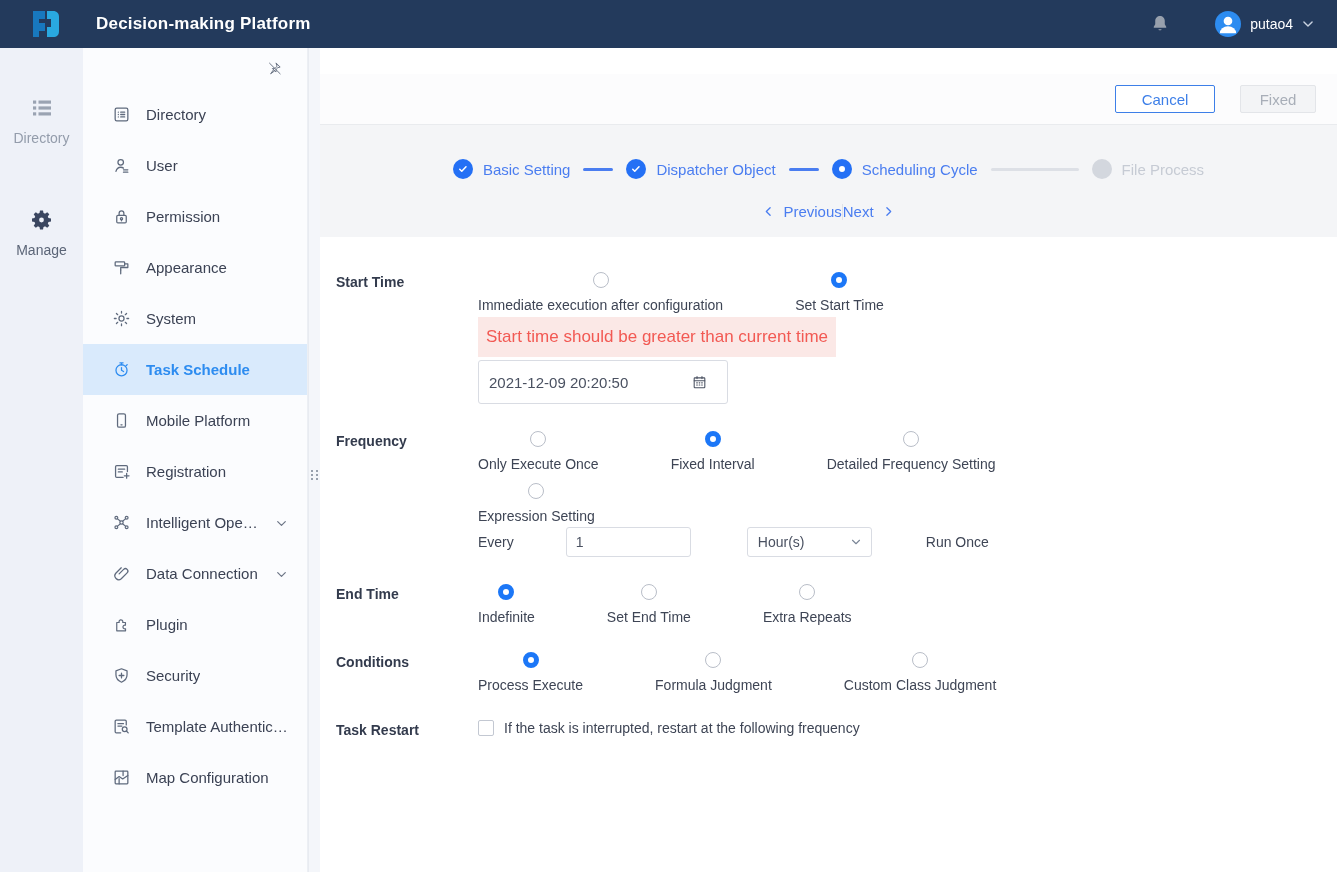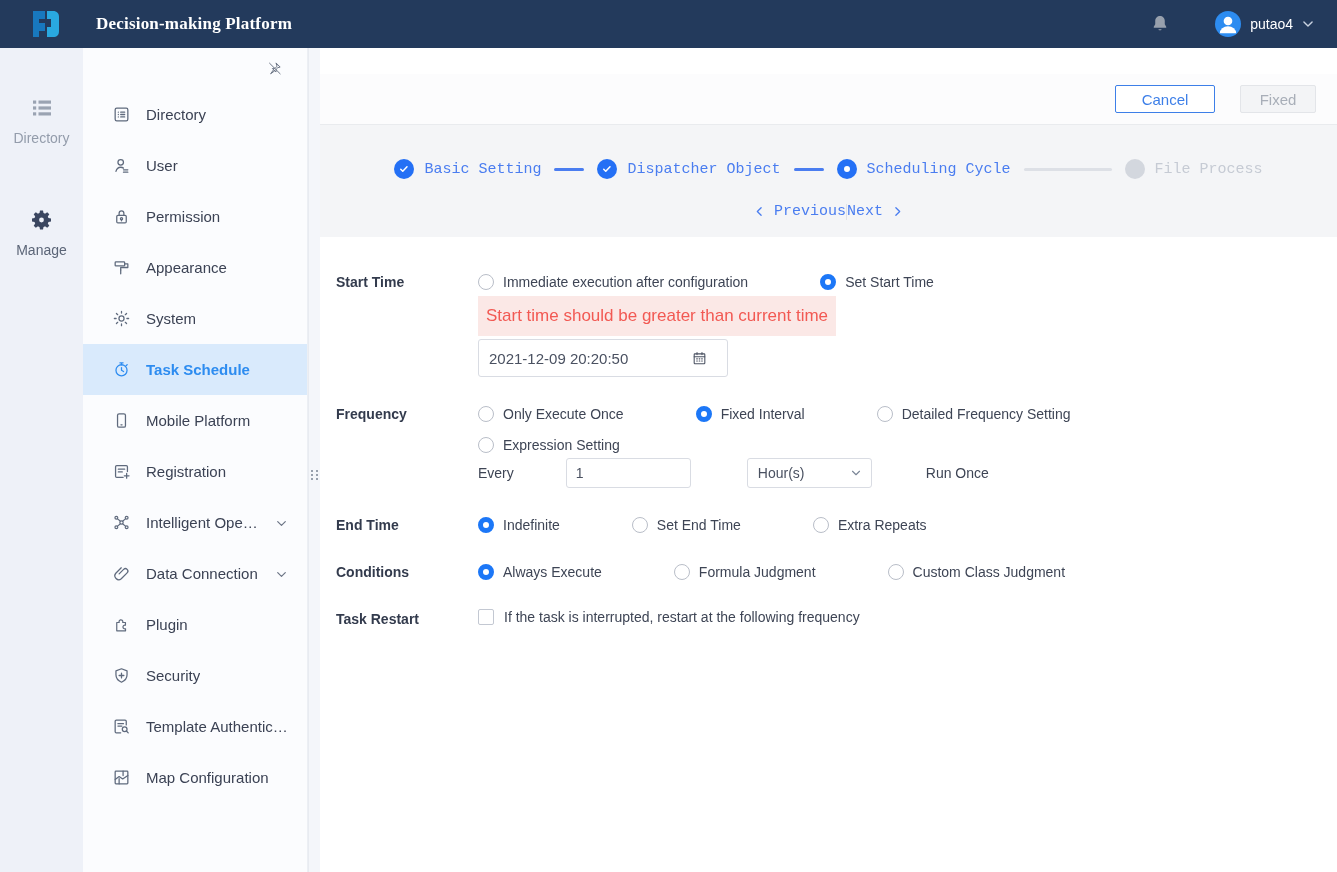--- a/index.html
+++ b/index.html
@@ -1,21 +1,21 @@
 <!DOCTYPE html>
 <html><head>
 <meta charset="utf-8">
 <style>
   * { margin:0; padding:0; box-sizing:border-box; }
   html,body { width:1337px; height:872px; overflow:hidden; font-family:"Liberation Sans",sans-serif; background:#fff; }
 
   
   .topbar { position:absolute; top:0; left:0; width:1337px; height:48px; background:#233a5c; display:flex; align-items:center; padding:0 22px 0 28px; z-index:10; }
   .logo { width:36px; height:32px; display:flex; }
-  .topbar-title { color:#fff; font-size:17px; font-weight:600; margin-left:32px; letter-spacing:.2px;font-family:Liberation Serif, serif; }
+  .topbar-title { color:#fff; font-size:17px; font-weight:600; margin-left:32px; letter-spacing:.2px; }
   .topbar-spacer { flex:1; }
   .bell { width:22px; height:22px; color:#97a0ad; margin-right:44px; cursor:pointer; }
   .avatar { width:26px; height:26px; border-radius:50%; background:#2d8cf0; display:flex; align-items:center; justify-content:center; overflow:hidden; margin-right:9px; }
   .username { color:#fff; font-size:14px; margin-right:8px; }
   .user-chevron { width:14px; height:14px; color:#c9d2e0; }
 
   
   .layout { position:absolute; top:48px; left:0; width:1337px; height:824px; display:flex; }
 
   
@@ -45,21 +45,21 @@
   .drag-handle span { width:2px; height:2px; background:#97a0ad; }
 
   
   .main { flex:1; display:flex; flex-direction:column; background:#fff;margin-top:26px; }
   .toolbar { height:51px; background:#fcfcfd; border-bottom:1px solid #e9ebee; display:flex; align-items:center; justify-content:flex-end; gap:25px; padding-right:21px; flex-shrink:0; }
   .btn { height:28px; border-radius:2px; font-size:15px; font-family:inherit; cursor:pointer; }
   .btn-cancel { width:100px; background:#fff; border:1px solid #3d7fe8; color:#3d7fe8; }
   .btn-save { width:76px; background:#f3f4f6; border:1px solid #e3e5e9; color:#a8aeb8; }
 
   
-  .stepper-band { height:112px; background:#f4f5f7; flex-shrink:0;font-family:Liberation Mono, monospace; }
+  .stepper-band { height:112px; background:#f4f5f7; flex-shrink:0; }
   .steps { display:flex; justify-content:center; align-items:center; padding-top:34px; }
   .step { display:flex; align-items:center; gap:10px; font-size:15px; }
   .step .step-label { color:#4a7df0; }
   .step.pending .step-label { color:#c6cbd4; }
   .step-done { width:20px; height:20px; border-radius:50%; background:#2470f5; display:flex; align-items:center; justify-content:center; }
   .step-done svg { width:12px; height:12px; }
   .step-current { width:20px; height:20px; border-radius:50%; background:#2470f5; display:flex; align-items:center; justify-content:center; }
   .step-current i { display:block; width:6px; height:6px; border:3px solid #fff; border-radius:50%; background:#2470f5; }
   .step-pending { width:20px; height:20px; border-radius:50%; background:#d3d7de; }
   .conn-short { width:30px; height:3px; background:#4a7df0; border-radius:2px; margin:0 13px; }
@@ -69,25 +69,25 @@
   .pager-link { display:flex; align-items:center; gap:8px; cursor:pointer; }
   .pager-link svg { width:13px; height:13px; }
   .pager-divider { width:1px; height:16px; background:#dfe2e8; }
 
   
   .form { flex:1; background:#fff; padding:35px 0 0 16px; overflow:hidden; }
   .form-row { display:flex; margin-bottom:27px; }
   .form-label { width:142px; font-weight:bold; font-size:14px; color:#333b4d; padding-top:2px; flex-shrink:0; }
   .form-content { flex:1; font-size:14px; color:#3e4555; }
   .radio-row { display:flex; column-gap:72px; align-items:center; min-height:20px; }
-  .radio-item { display:flex; align-items:center; gap:9px; cursor:pointer; }
+  .radio-item { display:flex; align-items:center; gap:9px; cursor:pointer;flex-direction:column; }
   .radio { width:16px; height:16px; border:1px solid #b9bec8; border-radius:50%; background:#fff; flex-shrink:0; }
   .radio.checked { border:5px solid #1c77f7; }
   .error-msg { display:inline-block; background:#fbe8e6; color:#f25953; padding:10px 8px; margin:4px 0 3px 0; font-size:17px; }
-  .date-input { width:250px; height:38px; border:1px solid #d9dce3; border-radius:3px; display:flex; align-items:center; justify-content:space-between; padding:0 19px 0 10px; color:#4a5161; font-size:15px; background:#fff; cursor:text; }
+  .date-input { width:250px; height:44px; border:1px solid #d9dce3; border-radius:3px; display:flex; align-items:center; justify-content:space-between; padding:0 19px 0 10px; color:#4a5161; font-size:15px; background:#fff; cursor:text; }
   .date-input svg { width:17px; height:17px; color:#4a5161; }
   .freq-row2 { margin-top:11px; }
   .freq-row3 { margin-top:3px; display:flex; align-items:center;gap:44px; }
   .every-label { margin-right:8px; }
   .text-input { width:125px; height:30px; border:1px solid #d9dce3; border-radius:3px; padding:0 9px; font-size:14px; color:#4a5161; font-family:inherit; outline:none; }
   .select { width:125px; height:30px; border:1px solid #d9dce3; border-radius:3px; display:flex; align-items:center; justify-content:space-between; padding:0 9px 0 10px; color:#4a5161; margin-left:12px; cursor:pointer; background:#fff; }
   .select svg { width:12px; height:12px; color:#7a8596; }
   .runonce-label { margin-left:10px; }
   .checkbox-item { display:flex; align-items:center; gap:10px; cursor:pointer; }
   .checkbox { width:16px; height:16px; border:1px solid #c3c8d2; border-radius:2px; background:#fff; flex-shrink:0; }
@@ -424,21 +424,21 @@
             </div>
         </div>
       </div>
 
       <div class="form-row">
         <div class="form-label">Conditions</div>
         <div class="form-content">
           <div class="radio-row">
               <label class="radio-item">
                 <span class="radio checked"></span>
-                <span>Always Execute</span>
+                <span>Process Execute</span>
               </label>
               <label class="radio-item">
                 <span class="radio"></span>
                 <span>Formula Judgment</span>
               </label>
               <label class="radio-item">
                 <span class="radio"></span>
                 <span>Custom Class Judgment</span>
               </label>
             </div>

